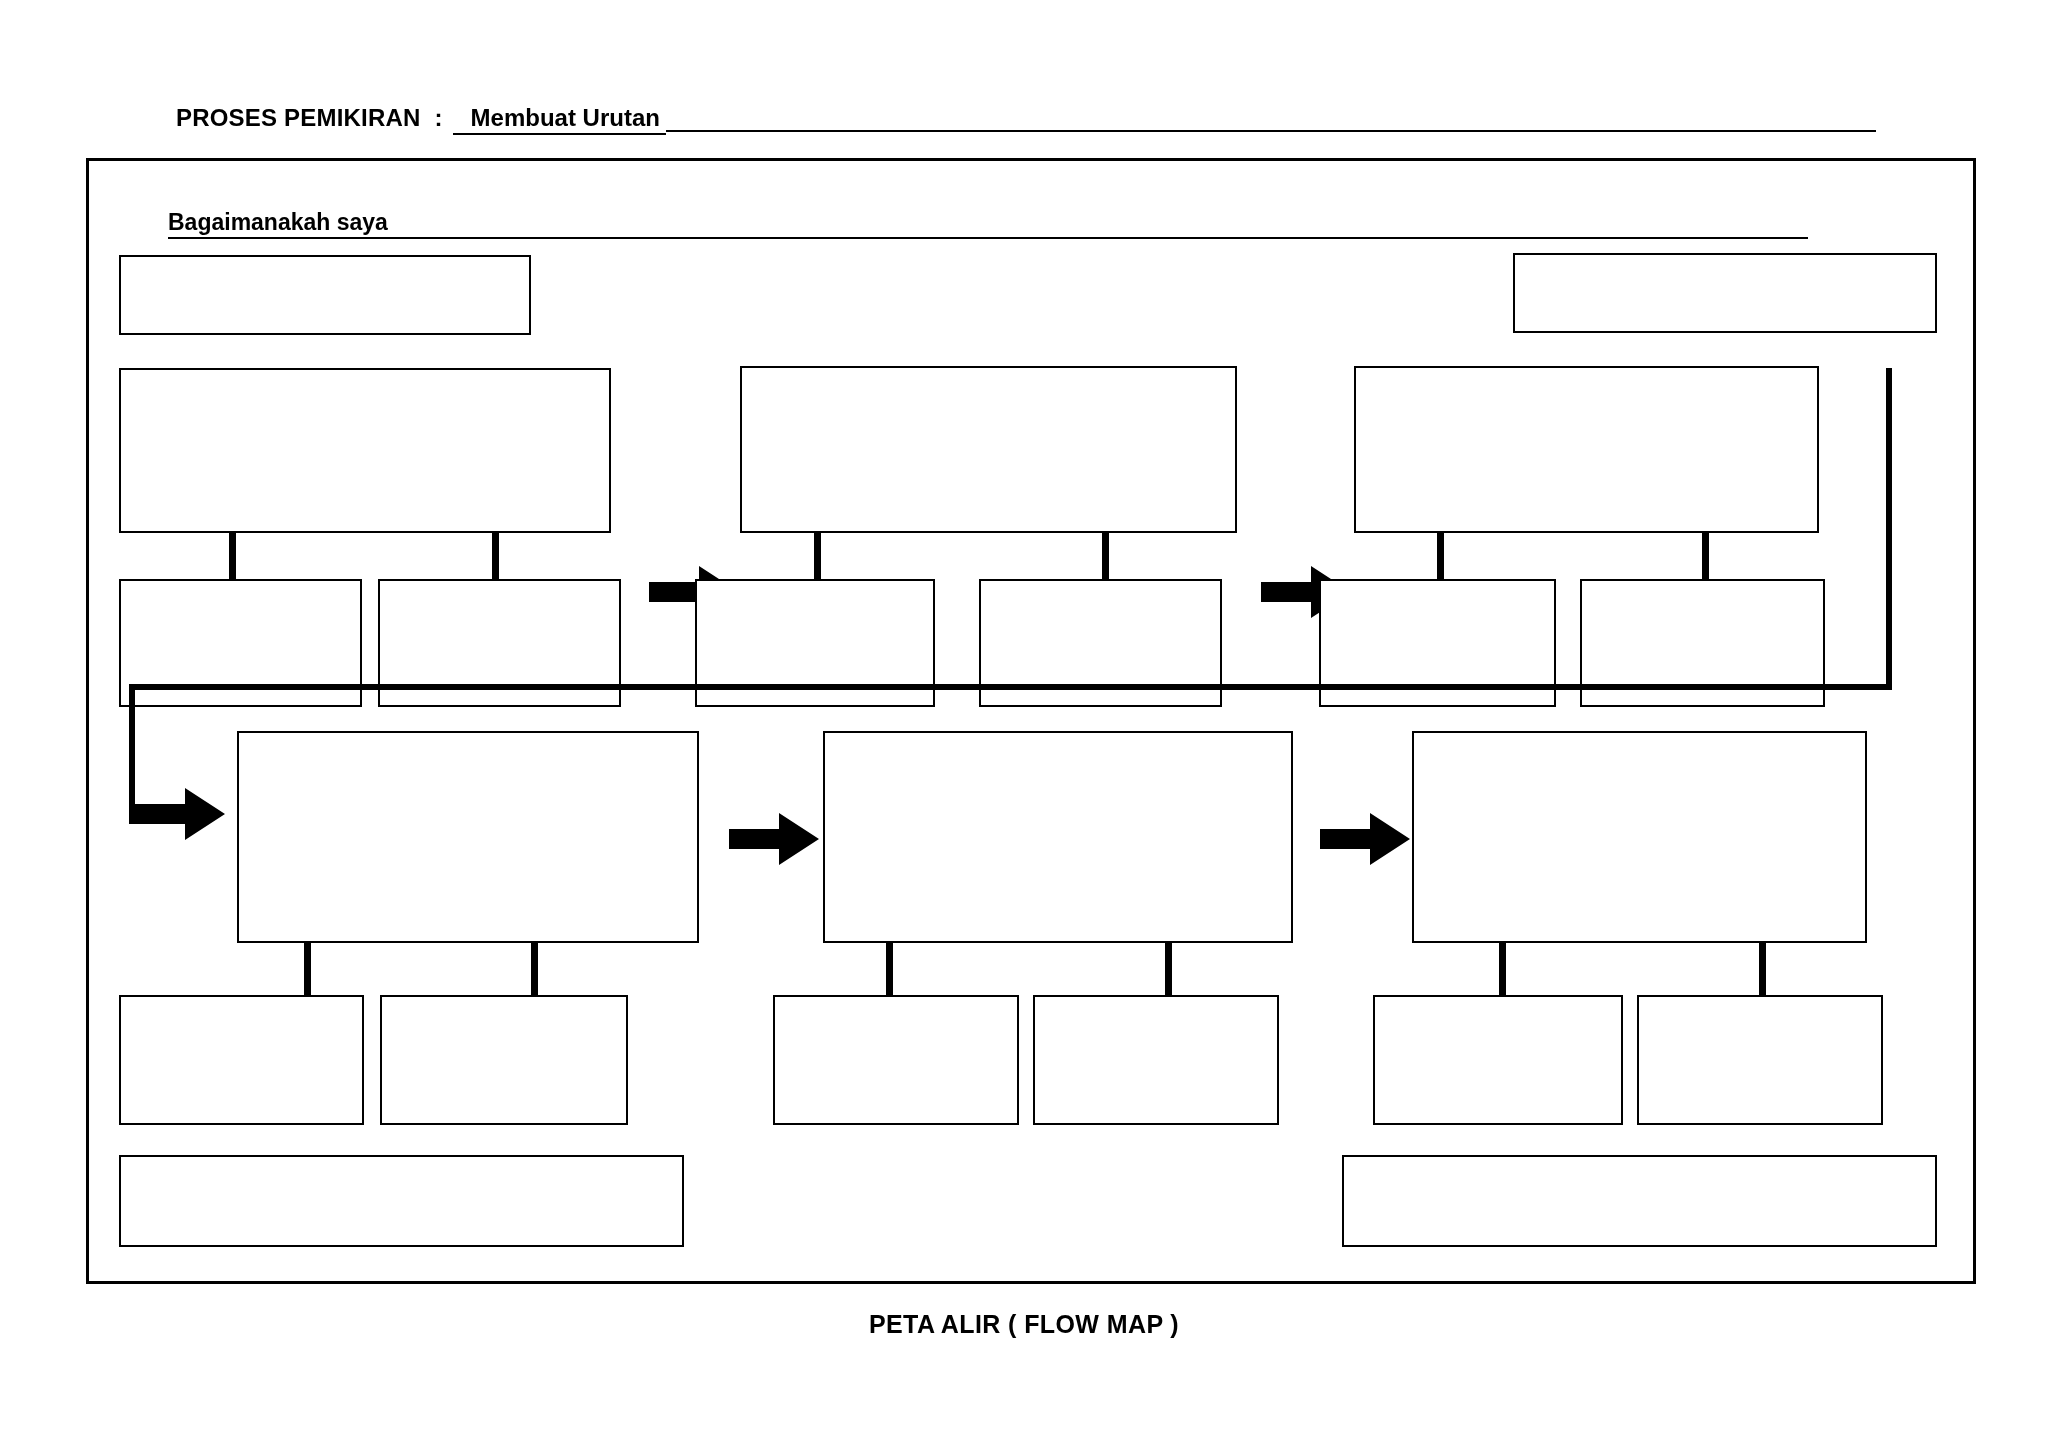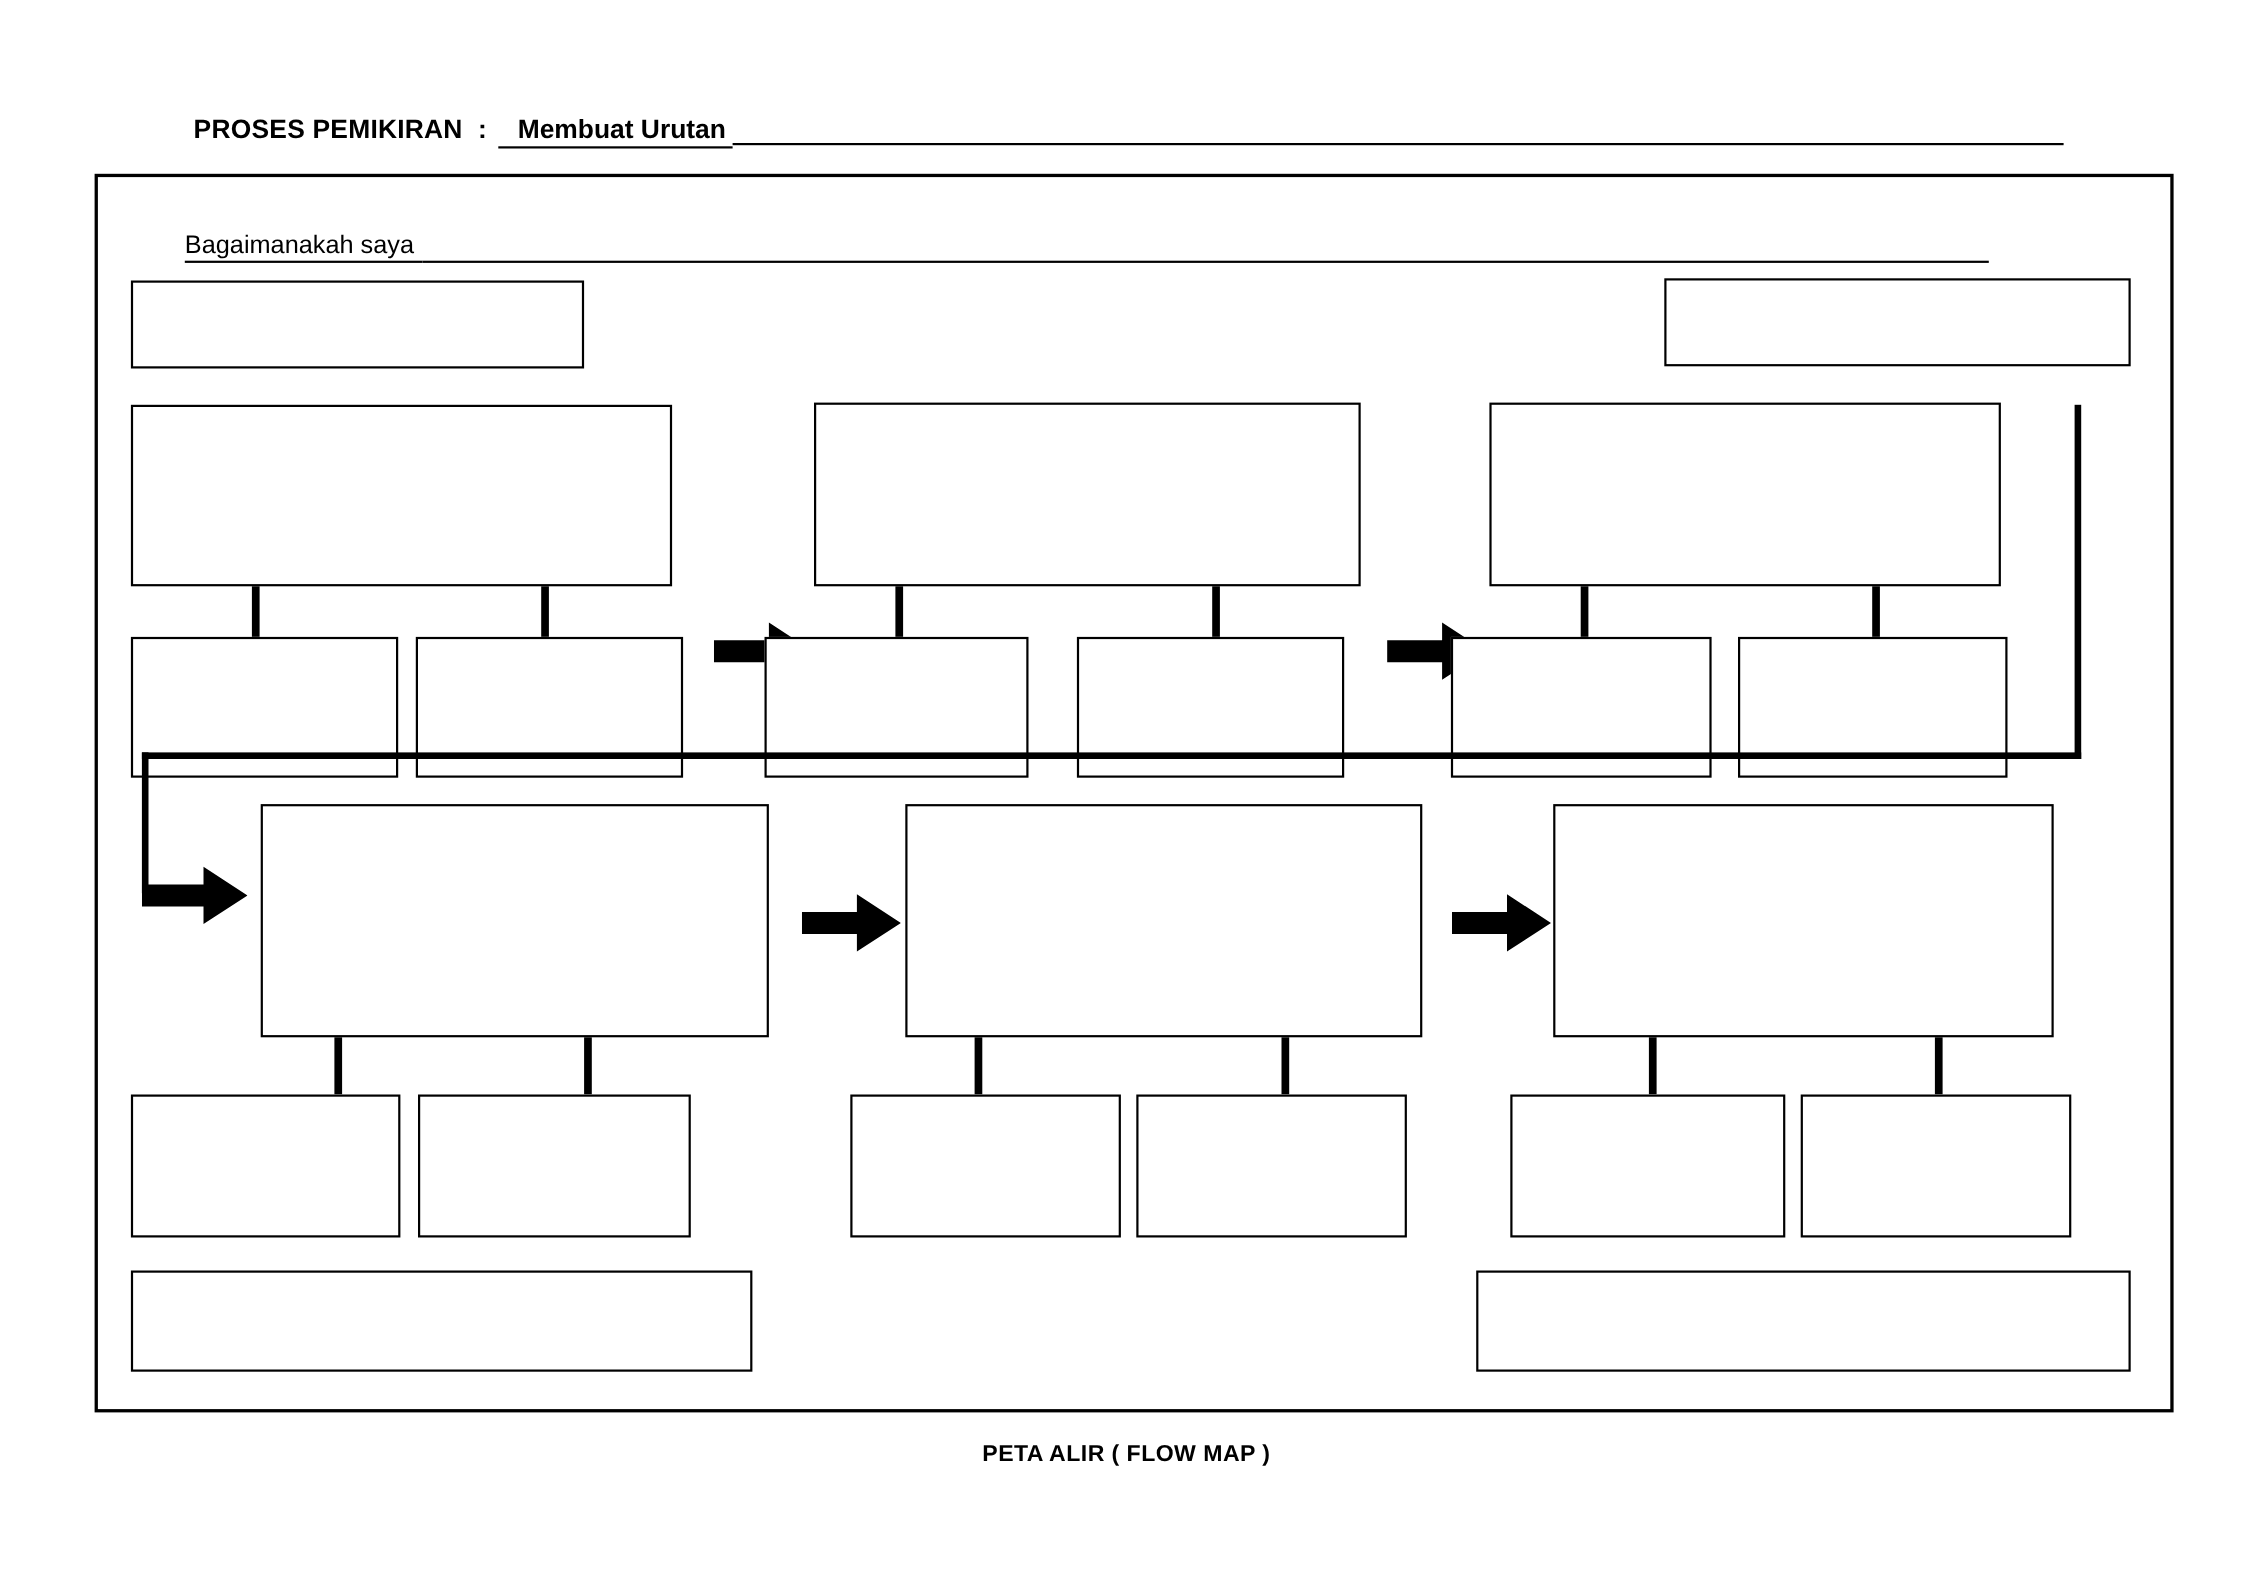--- a/index.html
+++ b/index.html
@@ -68,20 +68,21 @@
   
   .prompt-line {
     position: absolute;
     left: 79px;
     top: 44px;
     width: 1640px;
     height: 34px;
     display: flex;
     align-items: flex-end;
     white-space: nowrap;
+    font-weight: bold;
   }
   .prompt-label {
     font-size: 23px;
     line-height: 27px;
     border-bottom: 2px solid #000;
     padding: 0 8px 1px 0;
   }
   .prompt-rule {
     flex: 1 1 auto;
     border-bottom: 2px solid #000;
@@ -118,21 +119,21 @@
     background: #000;
   }
 
   
   .caption {
     position: absolute;
     left: 0;
     top: 1310px;
     width: 2048px;
     text-align: center;
-    font-size: 21px;
+    font-size: 25px;
     font-weight: bold;
     letter-spacing: 0.4px;
   }
 </style>
 </head>
 <body>
 
 <div class="header-line">
   <span class="header-label">PROSES PEMIKIRAN</span>
   <span class="header-colon">:</span>

